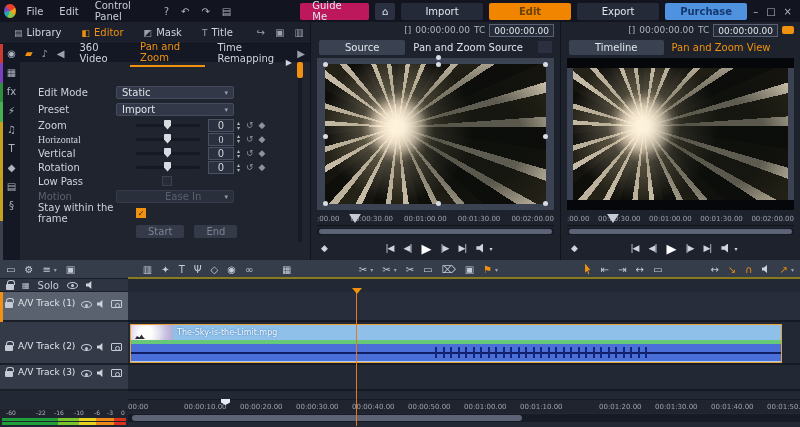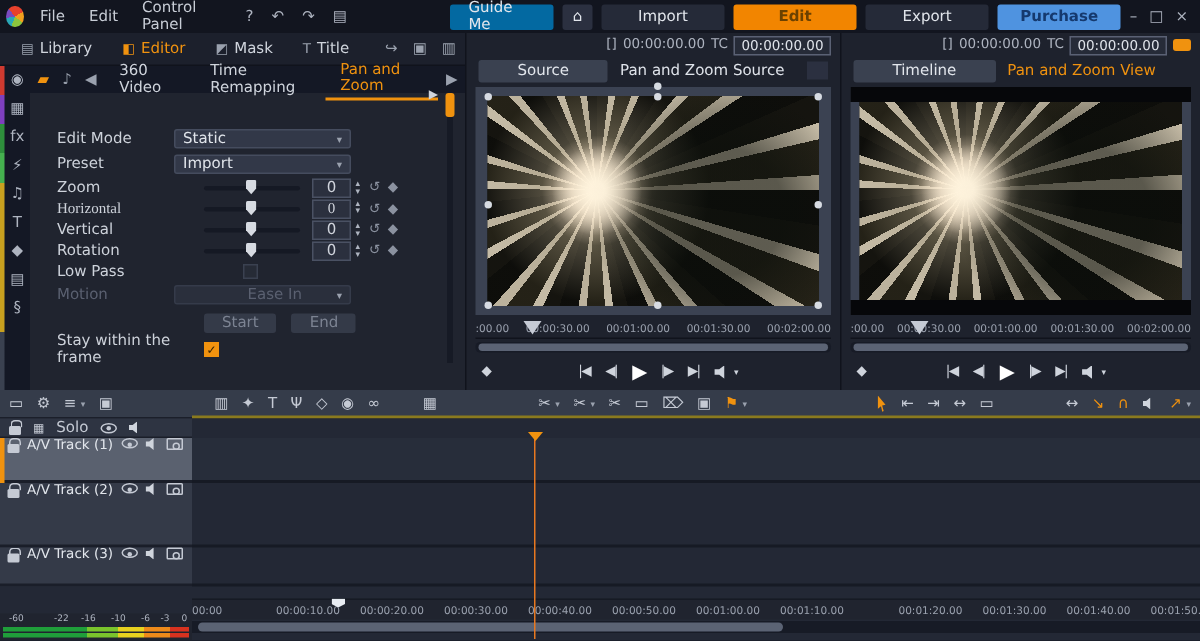--- a/index.html
+++ b/index.html
@@ -5,21 +5,21 @@
   * { margin:0; padding:0; box-sizing:border-box; }
   html,body { width:800px; height:427px; overflow:hidden; }
   body { font-family:"DejaVu Sans","Liberation Sans",sans-serif; font-size:10px; color:#cdd2da; background:#1b1f2a; position:relative; }
 
   
   .menubar { position:absolute; left:0; top:0; width:800px; height:22px; background:#12151f; display:flex; align-items:center; gap:6px; padding:0 4px; }
   .logo { width:14px; height:14px; border-radius:50%;
     background:conic-gradient(#e8412c 0 60deg,#f2a01e 60deg 130deg,#8cc63e 130deg 200deg,#2aa8b8 200deg 260deg,#7a4bbf 260deg 320deg,#e8412c 320deg 360deg); }
   .menu-item { padding:2px 5px; color:#c8cdd6; cursor:default; }
   .mb-icon { color:#aeb4c0; padding:0 3px; font-size:10px; }
-  .btn { display:flex; align-items:center; justify-content:center; height:17px; border-radius:2px; background:#0369a1; color:#e2e6ec; padding:0 12px; }
+  .btn { display:flex; align-items:center; justify-content:center; height:17px; border-radius:2px; background:#be185d; color:#e2e6ec; padding:0 12px; }
   .btn.dark { background:#252a38; }
   .btn.orange { background:#f28500; color:#6b4100; font-weight:bold; }
   .btn.blue  { background:#4f93e0; color:#15396e; font-weight:bold; }
   .btn.home  { width:24px; padding:0; background:#2b3040; color:#e2e6ec; }
   .winctl { display:flex; gap:8px; margin-left:auto; color:#aeb4c0; padding-right:4px; }
 
   
   .left-panel  { position:absolute; left:0;   top:22px; width:310px; height:238px; background:#20242f; }
   .mid-panel   { position:absolute; left:310px; top:22px; width:250px; height:238px; background:#1e222d; border-left:1px solid #10131c; }
   .right-panel { position:absolute; left:560px; top:22px; width:240px; height:238px; background:#1e222d; border-left:1px solid #10131c; }
@@ -105,21 +105,21 @@
   .tb-ic.orange { color:#f0920f; }
   .tb-dd { font-size:6px; color:#9aa1ae; margin-left:-6px; }
   .tb-gap { width:14px; }
   .i-cursor { display:inline-block; width:9px; height:11px; background:#f0920f; clip-path:polygon(0 0,78% 58%,45% 62%,60% 95%,46% 100%,33% 66%,0 84%); }
   .gold-line { position:absolute; left:128px; top:277px; width:672px; height:2px; background:#8a7a1e; }
 
   
   .timeline { position:absolute; left:0; top:279px; width:800px; height:148px; background:#232835; }
   .tl-headerbar { position:absolute; left:0; top:0; width:128px; height:13px; background:#2e3442; display:flex; align-items:center; gap:8px; padding:0 6px; border-bottom:1px solid #1a1e29; color:#c5cad4; }
   .tracks { position:absolute; left:0; top:13px; width:128px; }
-  .track-row { height:30px; background:#343a48; border-bottom:2px solid #1a1e29; display:flex; align-items:flex-start; gap:5px; padding:0 5px; color:#e2e6ec; }
+  .track-row { height:30px; background:#343a48; border-bottom:2px solid #1a1e29; display:flex; align-items:flex-end; gap:5px; padding:12px 5px; color:#e2e6ec; }
   .track-row:nth-child(1) { background:#5a616f; height:30px; }
   .track-row:nth-child(2) { height:43px; }
   .track-row:nth-child(3) { height:26px; }
   .track-row:nth-child(4) { height:24px; border-bottom:none; }
   .track-sel-strip { position:absolute; left:0; top:13px; width:3px; height:30px; background:#f0920f; z-index:5; }
 
   .i-lock { display:inline-block; position:relative; width:8px; height:6px; background:#c5cad4; border-radius:1px; margin-top:4px; }
   .i-lock::before { content:""; position:absolute; left:1px; top:-4px; width:6px; height:4px; border:1.5px solid #c5cad4; border-bottom:none; border-radius:3px 3px 0 0; }
   .i-eye { display:inline-block; width:11px; height:7px; border:1px solid #c5cad4; border-radius:50%; position:relative; }
   .i-eye::after { content:""; position:absolute; left:3px; top:1.5px; width:3px; height:3px; border-radius:50%; background:#c5cad4; }
@@ -210,22 +210,22 @@
       <span>▣</span>
       <span>▥</span>
     </div>
   </div>
 
   <div class="sub-tabs">
     <span class="sub-ic orange">▰</span>
     <span class="sub-ic">♪</span>
     <span class="sub-ic">◀</span>
     <span class="sub-tab">360 Video</span>
+    <span class="sub-tab active">Pan and Zoom</span>
     <span class="sub-tab">Time Remapping</span>
-    <span class="sub-tab active">Pan and Zoom</span>
     <span class="sub-ic">▶</span>
   </div>
 
   <div class="rail">
     <div class="rail-colors"></div>
     <div class="rail-items">
         <span class="rail-ic">◉</span>
         <span class="rail-ic">▦</span>
         <span class="rail-ic">fx</span>
         <span class="rail-ic">⚡</span>
@@ -322,27 +322,27 @@
       <span style="width:46px;"></span>
       <div class="checkbox dim"></div>
     </div>
     <div class="ctl-row" style="height:17px;">
       <span class="ctl-label dim">Motion</span>
       <div class="dropdown disabled">
         <span>Ease In</span>
         <span class="dd-arrow">▾</span>
       </div>
     </div>
+    <div class="ctl-row" style="height:16px;">
+      <span class="ctl-label" style="width:116px;">Stay within the frame</span>
+      <div class="checkbox checked">✓</div>
+    </div>
     <div class="ctl-row" style="height:20px; padding-left:116px;">
       <div class="small-btn">Start</div>
       <div class="small-btn">End</div>
-    </div>
-    <div class="ctl-row" style="height:16px;">
-      <span class="ctl-label" style="width:116px;">Stay within the frame</span>
-      <div class="checkbox checked">✓</div>
     </div>
   </div>
 </div>
 
 <div class="mid-panel">
   <div class="tc-row">
     <span>[]</span>
     <span>00:00:00.00</span>
     <span>TC</span>
     <span class="tc-box">00:00:00.00</span>
@@ -521,20 +521,30 @@
       <span class="i-lock"></span>
       <span class="track-name">A/V Track (3)</span>
       <span class="i-eye"></span>
       <span class="i-speaker small"></span>
       <span class="i-cam"></span>
     </div>
     </div>
 
   <div class="lanes">
     <div class="lane"></div>
+    <div class="lane">
+      <div class="clip">
+        <div class="clip-title">
+          <div class="clip-thumb"></div>
+          <span>The-Sky-is-the-Limit.mpg</span>
+        </div>
+        <div class="clip-green"></div>
+        <div class="clip-wave"></div>
+      </div>
+    </div>
     <div class="lane"></div>
     <div class="lane"></div>
     <div class="playhead"></div>
     <div class="playhead-top"></div>
   </div>
 
   <div class="tl-ruler">
     <span style="display:flex; width:100%;">
         <span style="width:56px; text-align:left;">00:00</span>
         <span style="width:56px; text-align:left;">00:00:10.00</span>

